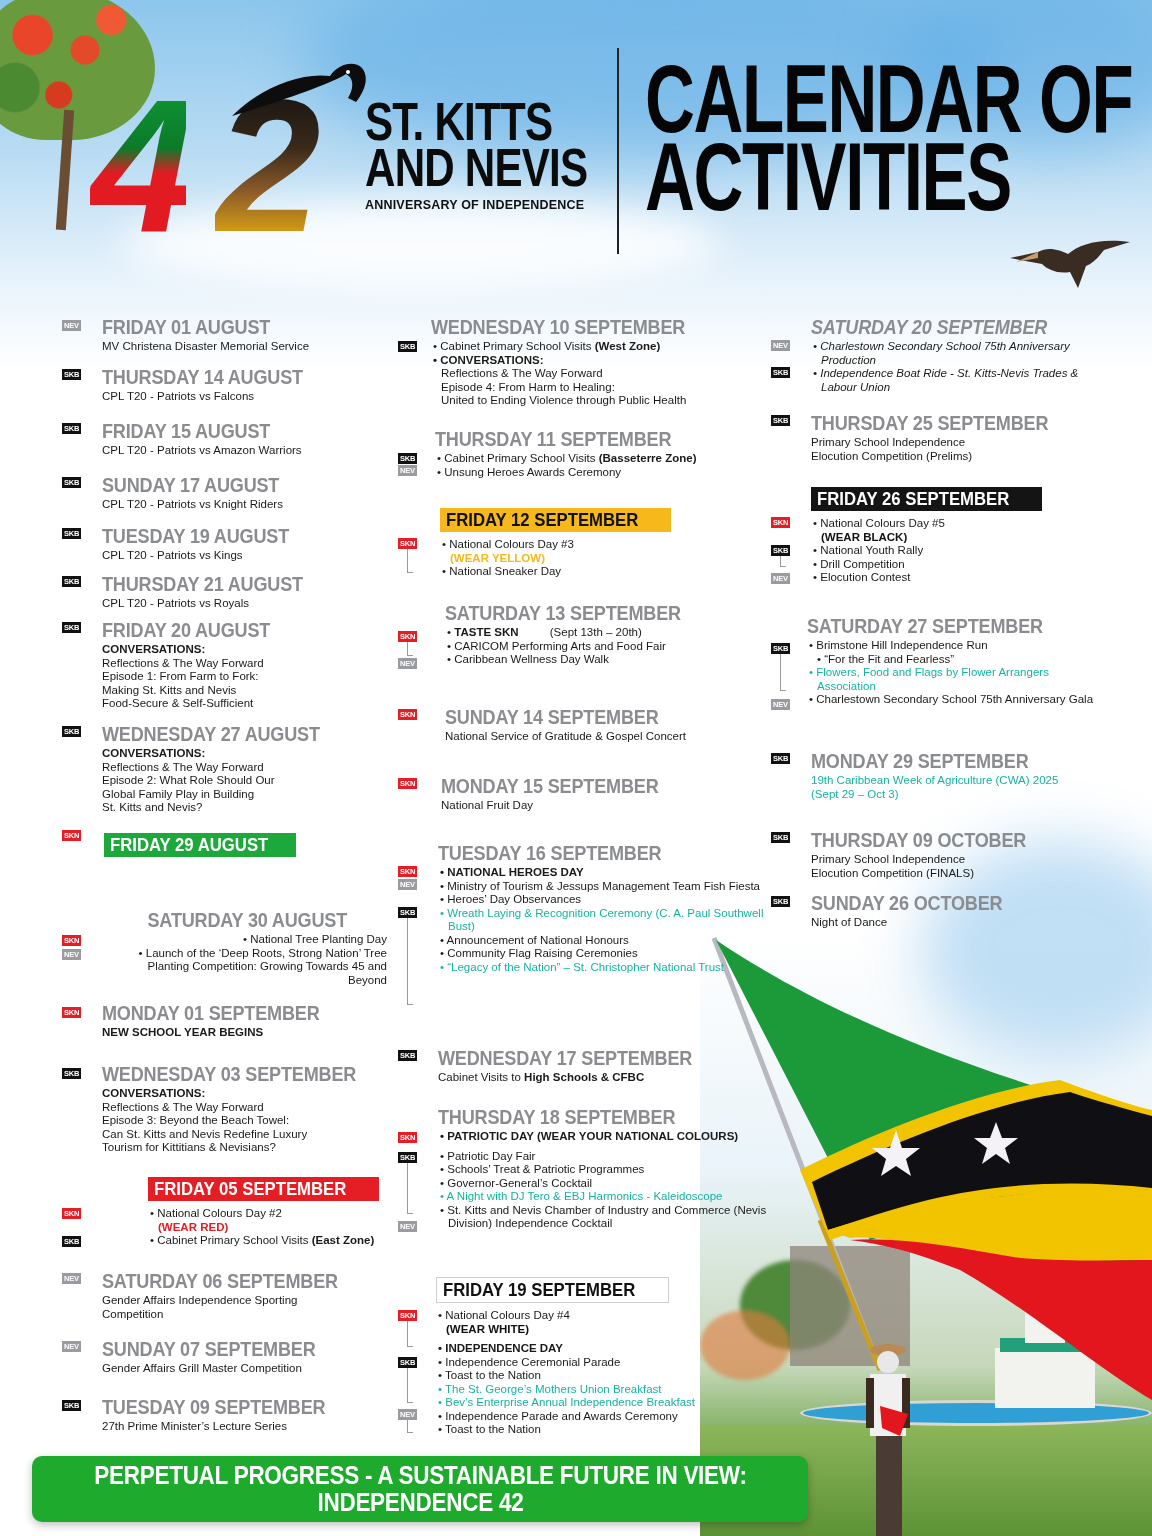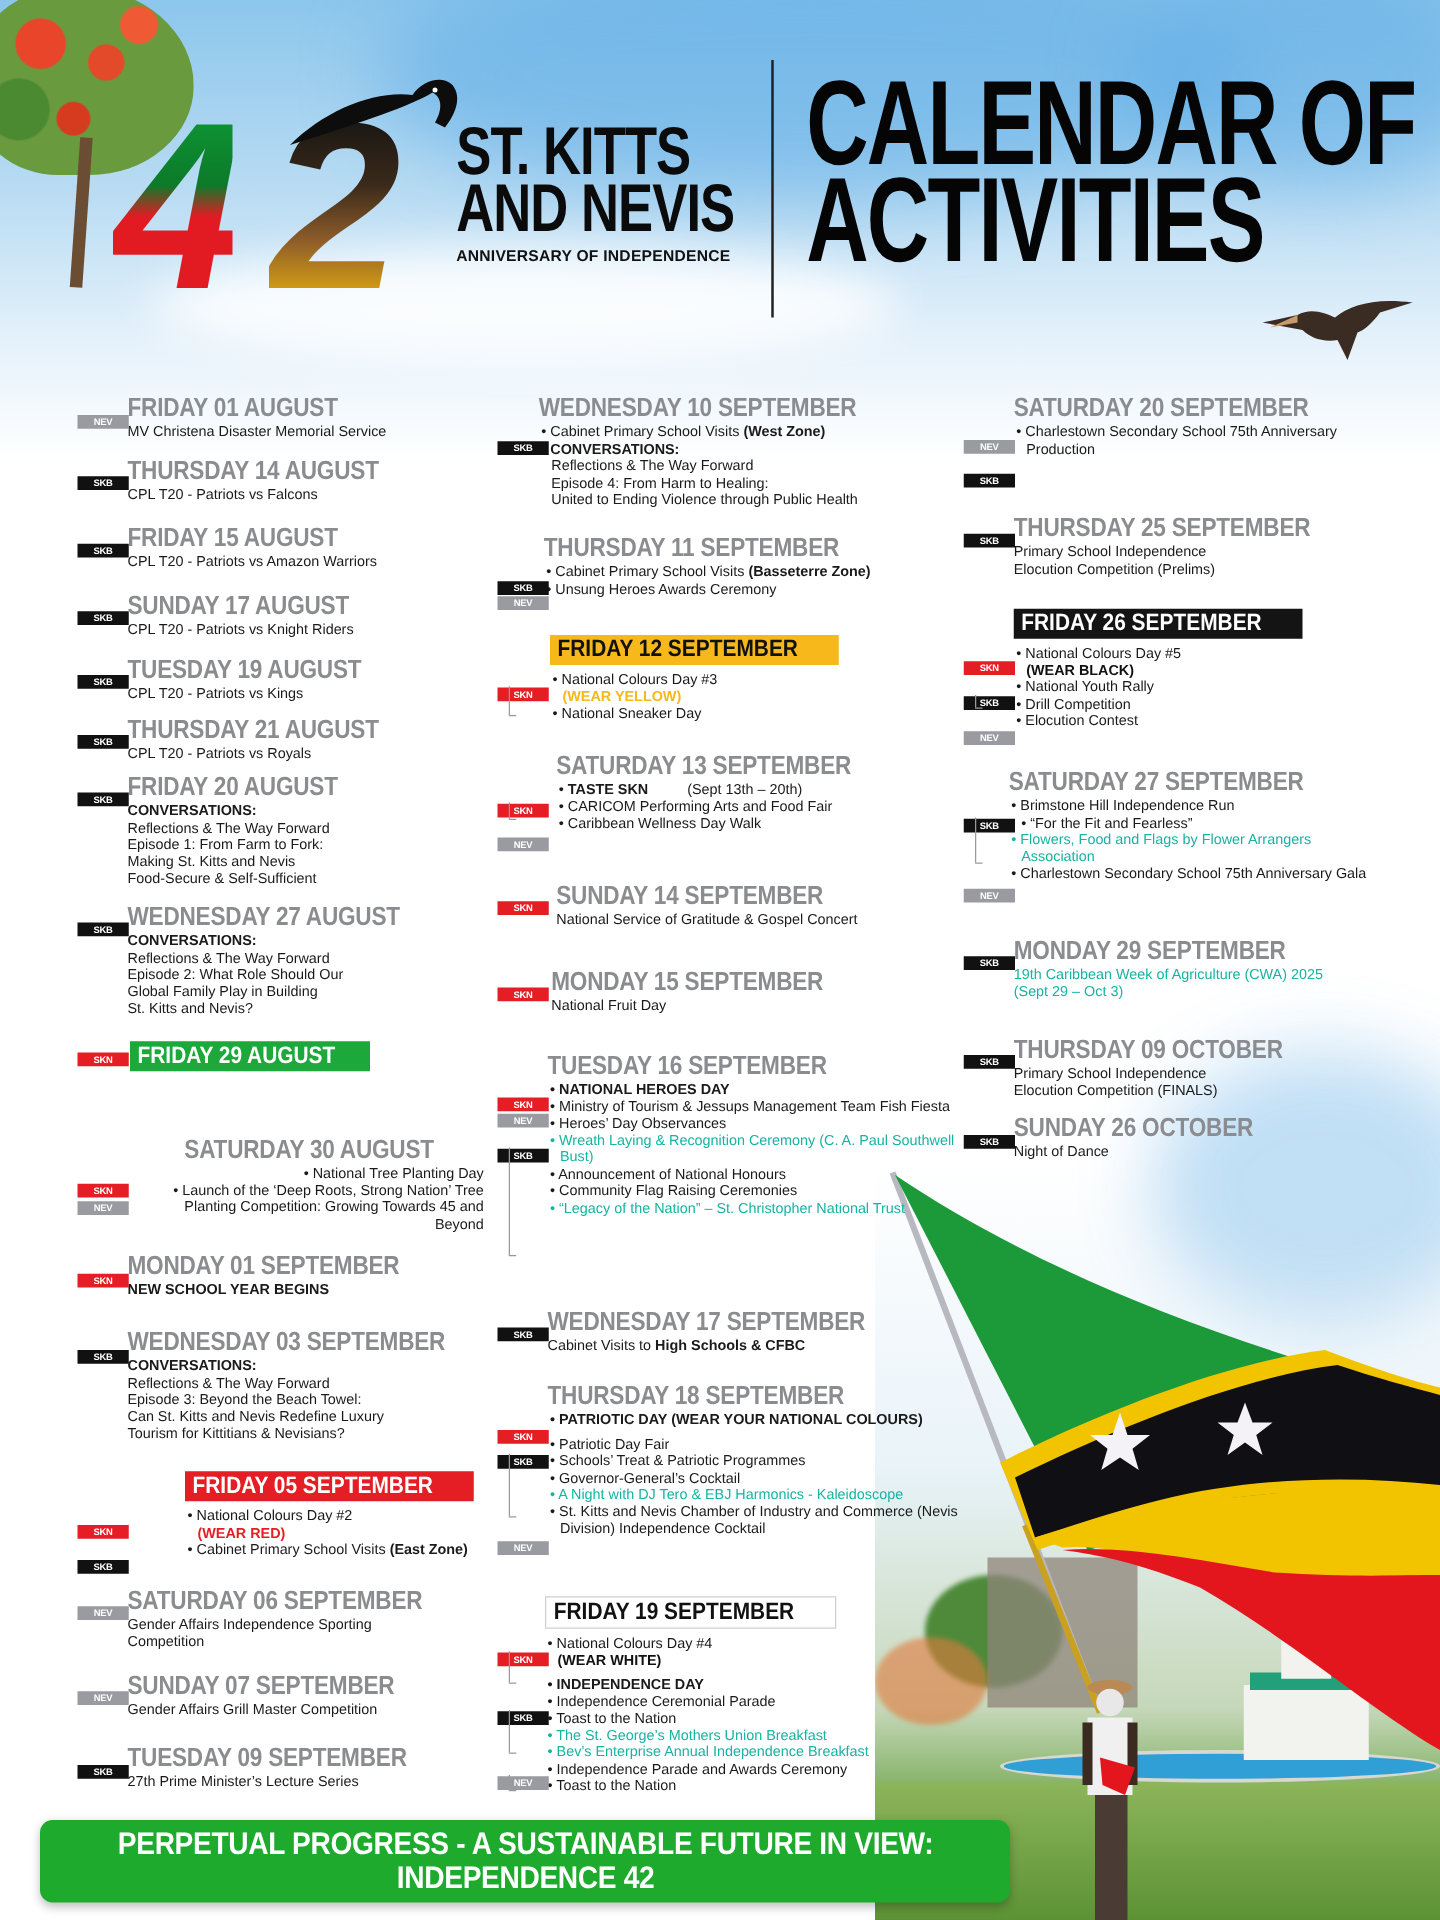--- a/index.html
+++ b/index.html
@@ -32,21 +32,21 @@
   .brand{position:absolute;left:365px;top:98px;width:240px;}
   .brand-line{font-family:"Liberation Sans",sans-serif;font-weight:900;font-size:54px;line-height:46px;color:#0b0b0b;
     transform:scaleX(0.78);transform-origin:left;letter-spacing:-1px;white-space:nowrap;}
   .brand-sub{font-weight:700;font-size:12.5px;color:#111;margin-top:8px;letter-spacing:0.2px;white-space:nowrap;}
   .v-divider{position:absolute;left:617px;top:48px;width:2px;height:206px;background:#222;}
   .cal-title{position:absolute;left:645px;top:60px;}
   .cal-line{font-family:"Liberation Sans",sans-serif;font-weight:900;font-size:96px;line-height:78px;color:#050505;
     transform:scaleX(0.72);transform-origin:left;white-space:nowrap;letter-spacing:-2px;}
   .flying-pelican{position:absolute;left:1008px;top:236px;width:125px;height:56px;}
   .event{position:absolute;}
-  .tag{position:absolute;width:41px;height:11px;font-size:7.5px;font-weight:700;color:#fff;text-align:center;line-height:11px;letter-spacing:-0.2px;margin-top:12px;}
+  .tag{position:absolute;width:19px;height:11px;font-size:7.5px;font-weight:700;color:#fff;text-align:center;line-height:11px;letter-spacing:-0.2px;}
   .tag.SKB{background:#111;}
   .tag.SKN{background:#e51d24;}
   .tag.NEV{background:#9a9ba0;}
   .tag-line{position:absolute;width:1px;background:#9a9a9a;}
   .tag-line-h{position:absolute;height:1px;width:6px;background:#9a9a9a;}
   .date{font-weight:700;font-size:21px;color:#8b8c90;white-space:nowrap;transform:scaleX(0.86);transform-origin:left;line-height:22px;letter-spacing:-0.2px;}
   .date-hl{display:inline-block;font-weight:700;font-size:19px;line-height:24px;padding:0 6px;white-space:nowrap;}
   .date-hl .inner{display:inline-block;transform:scaleX(0.88);transform-origin:left;}
   .hl-green{background:#1ca83a;color:#fff;}
   .hl-red{background:#e51d24;color:#fff;}
@@ -390,24 +390,25 @@
       </div></div>
     <div class="tag SKN" style="left: 398px; top: 1310px;">SKN</div>
     <div class="tag SKB" style="left: 398px; top: 1357px;">SKB</div>
     <div class="tag NEV" style="left: 398px; top: 1409px;">NEV</div>
     <div class="tag-line" style="left: 407px; top: 1321px; height: 25px;"></div>
     <div class="tag-line-h" style="left: 407px; top: 1346px;"></div>
     <div class="tag-line" style="left: 407px; top: 1368px; height: 34px;"></div>
     <div class="tag-line-h" style="left: 407px; top: 1402px;"></div>
     <div class="tag-line" style="left: 407px; top: 1420px; height: 12px;"></div>
     <div class="tag-line-h" style="left: 407px; top: 1432px;"></div>
-    <div class="event" style="left: 811px; top: 316px; width: 290px;">
+    <div class="event" style="left: 811px; top: 316px; width: 290px; font-style: italic;">
       <div class="date">SATURDAY 20 SEPTEMBER</div>
       <div style="margin-top: 2px;">
         <div class="bul"><span>• </span><span>Charlestown Secondary School 75th Anniversary Production</span></div>
+        <div class="bul"><span>• </span><span>Independence Boat Ride - St. Kitts-Nevis Trades &amp; Labour Union</span></div>
       </div>
     </div>
     <div class="tag NEV" style="left: 771px; top: 340px;">NEV</div>
     <div class="tag SKB" style="left: 771px; top: 367px;">SKB</div>
     <div class="event" style="left: 811px; top: 412px; width: 290px;">
       <div class="date">THURSDAY 25 SEPTEMBER</div>
       <div style="margin-top: 2px;">
         <div class="txt"><span>Primary School Independence</span></div>
         <div class="txt"><span>Elocution Competition (Prelims)</span></div>
       </div>

